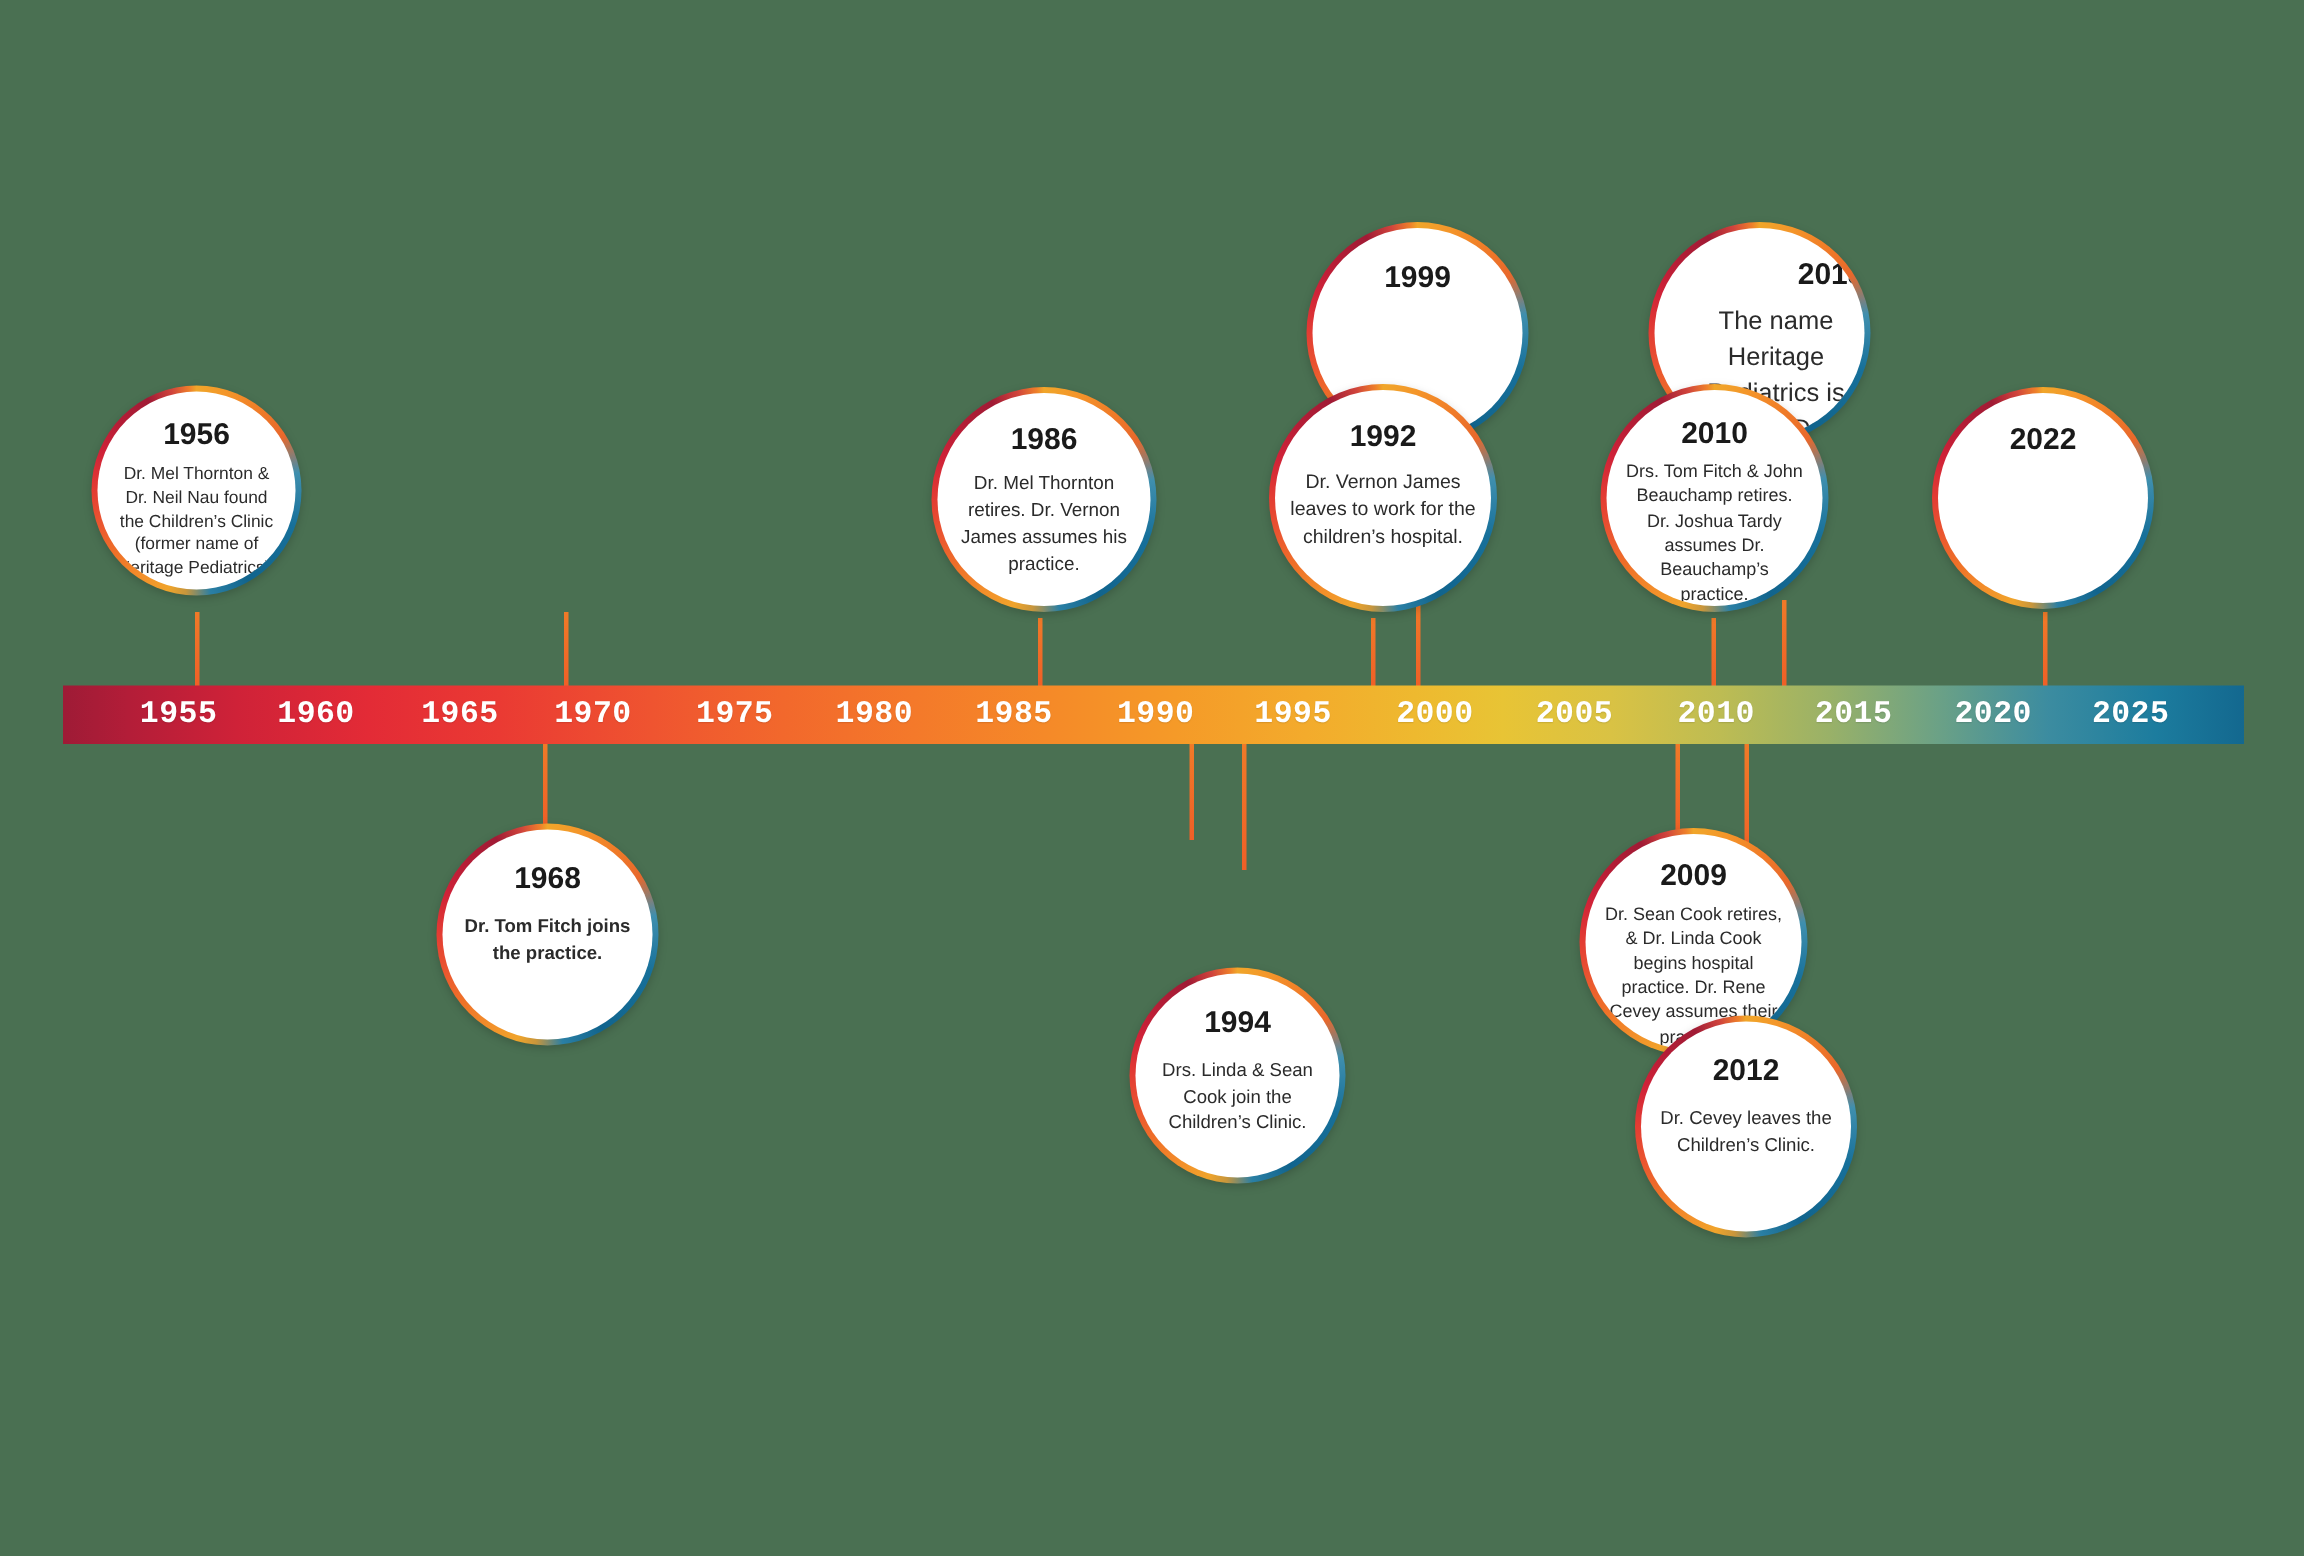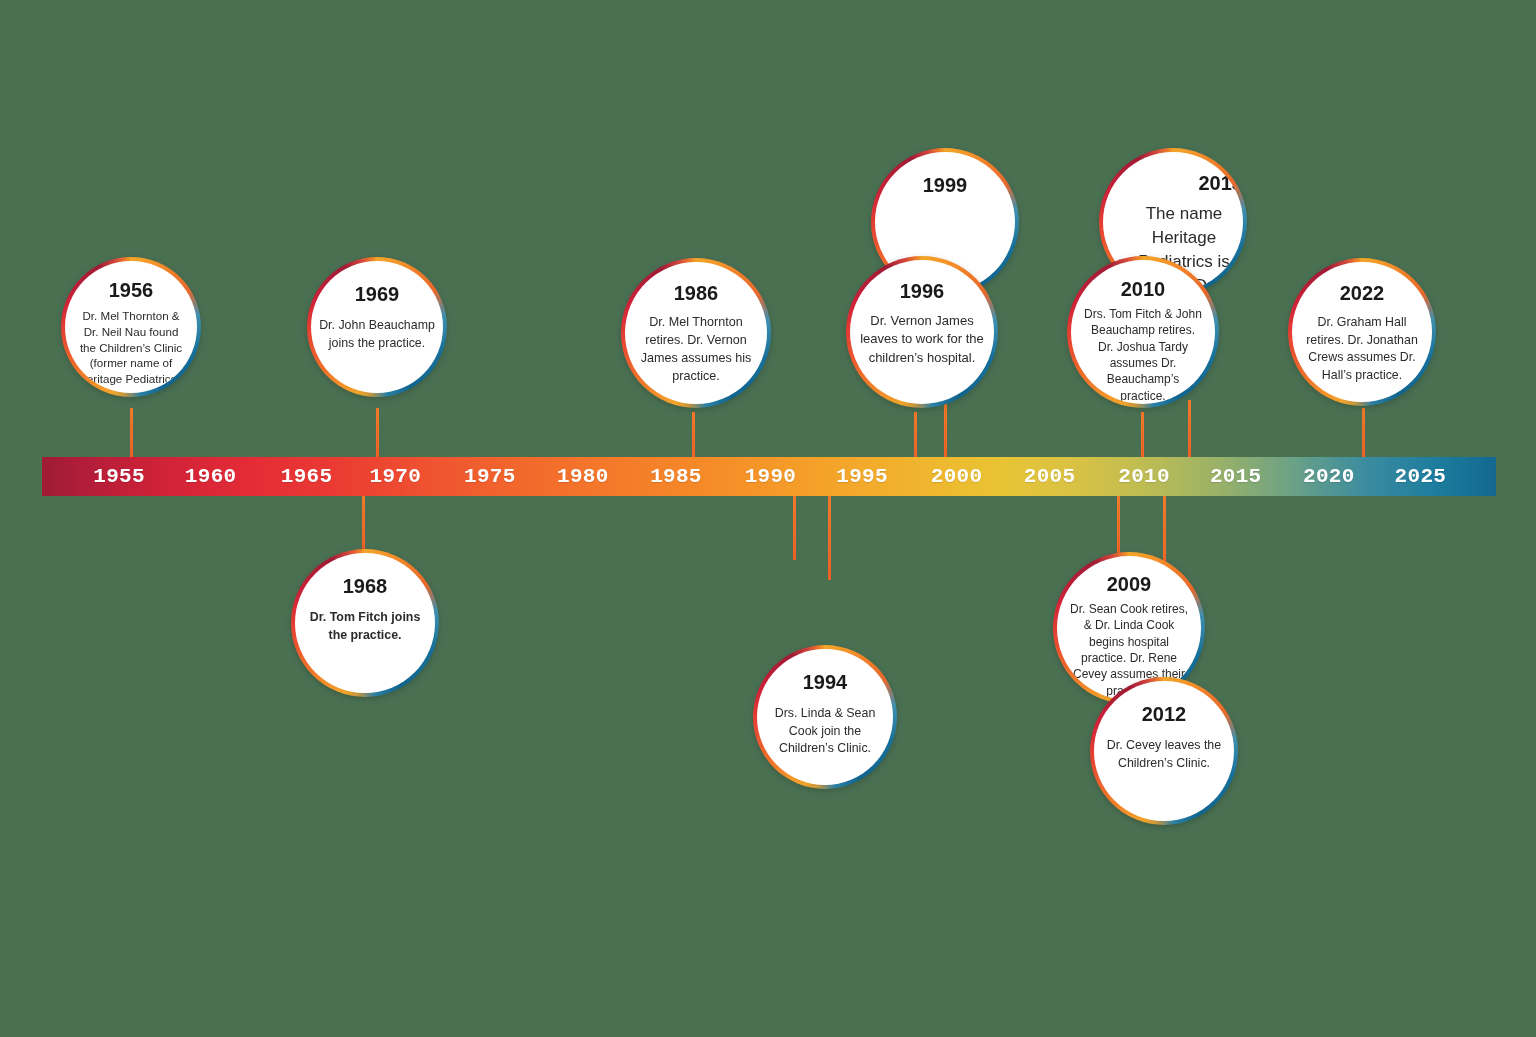--- a/index.html
+++ b/index.html
@@ -176,47 +176,40 @@
     <div class="inner" style="padding-top:18px;">
       <div class="year">1956</div>
       <div class="body" style="margin-top:7px; width:124px; font-size:11.6px; line-height:1.36;">Dr. Mel Thornton &amp;
 Dr. Neil Nau found
 the Children’s Clinic
 (former name of
 Heritage Pediatrics).</div>
     </div>
   </div>
 
-  <div class="bubble" style="left:307px; top:257px; width:140px; height:140px;">
-    <div class="inner" style="padding-top:22px;">
-      <div class="year">1969</div>
-      <div class="body" style="margin-top:12px; width:122px; font-size:12.4px;">Dr. John Beauchamp
-joins the practice.</div>
-    </div>
-  </div>
 
   <div class="bubble" style="left:621px; top:258px; width:150px; height:150px;">
     <div class="inner" style="padding-top:20px;">
       <div class="year">1986</div>
       <div class="body" style="margin-top:10px; width:130px; font-size:12.6px;text-align:center;">Dr. Mel Thornton
 retires. Dr. Vernon
 James assumes his
 practice.</div>
     </div>
   </div>
 
   <div class="bubble" style="left:871px; top:148px; width:148px; height:148px;">
     <div class="inner" style="padding-top:22px;">
       <div class="year">1999</div>
     </div>
   </div>
 
   <div class="bubble" style="left:846px; top:256px; width:152px; height:152px;">
     <div class="inner" style="padding-top:20px;">
-      <div class="year">1996</div>
+      <div class="year">1992</div>
       <div class="body" style="margin-top:10px; width:136px; font-size:13px;">Dr. Vernon James
 leaves to work for the
 children’s hospital.</div>
     </div>
   </div>
 
   <div class="bubble" style="left:1099px; top:148px; width:148px; height:148px;">
     <div class="inner" style="padding-top:20px;align-items:flex-end;">
       <div class="year">2013</div>
       <div class="body" style="margin-top:8px; width:118px; font-size:17px;">The name Heritage
@@ -234,24 +227,20 @@
 Dr. Joshua Tardy
 assumes Dr.
 Beauchamp’s
 practice.</div>
     </div>
   </div>
 
   <div class="bubble" style="left:1288px; top:258px; width:148px; height:148px;">
     <div class="inner" style="padding-top:20px;">
       <div class="year">2022</div>
-      <div class="body" style="margin-top:10px; width:128px; font-size:12.4px;">Dr. Graham Hall
-retires. Dr. Jonathan
-Crews assumes Dr.
-Hall’s practice.</div>
     </div>
   </div>
 
   <div class="bubble" style="left:291px; top:549px; width:148px; height:148px;">
     <div class="inner" style="padding-top:22px;">
       <div class="year">1968</div>
       <div class="body" style="margin-top:12px; width:126px; font-size:12.4px;font-weight:bold;">Dr. Tom Fitch joins
 the practice.</div>
     </div>
   </div>

